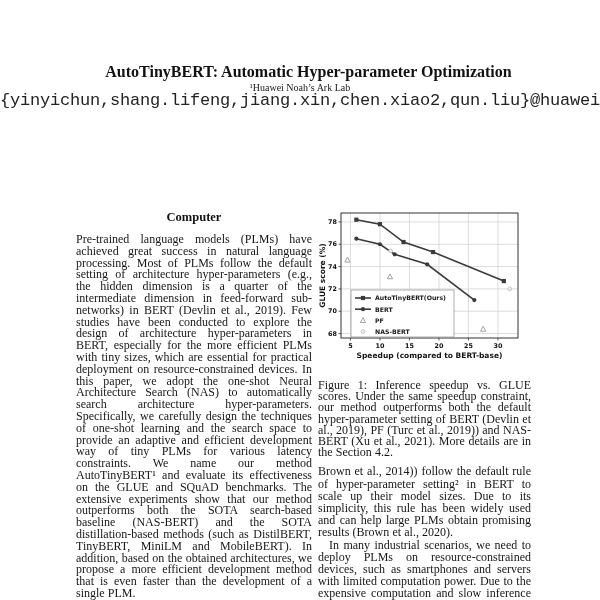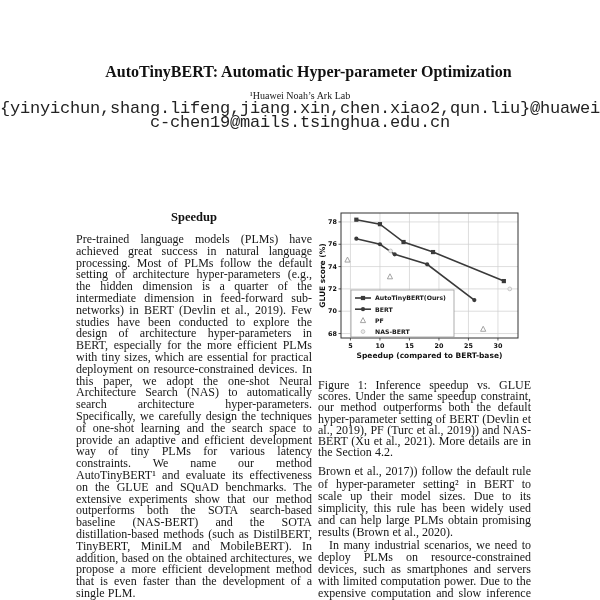--- a/index.html
+++ b/index.html
@@ -4,21 +4,21 @@
 <style>
   html,body{margin:0;padding:0;background:#ffffff;}
   .page{
     position:relative; width:600px; height:600px; overflow:hidden;
     background:#ffffff; color:#1c1c1c;
     font-family:"Liberation Serif", serif;
   }
   .header{position:absolute; top:62px; left:0; width:600px; text-align:center;}
   .title-line{font-size:16px; font-weight:bold; line-height:19px; color:#111;padding-left:17px;}
   .authors{margin-top:12px; font-size:10.5px; font-weight:bold; line-height:14px; color:#111;}
-  .affil{font-size:10px; line-height:13px; color:#161616;margin-top:8px;}
+  .affil{font-size:10px; line-height:13px; color:#161616;}
   .email{font-family:"Liberation Mono", monospace; font-size:17px; line-height:13.5px; color:#222; letter-spacing:-0.2px;}
   .col-left{position:absolute; left:76px; top:210px; width:236px;}
   .col-right{position:absolute; left:318px; top:208px; width:213px;}
   .abs-head{margin:0 0 9px 0; font-size:12.5px; font-weight:bold; text-align:center; color:#111;}
   .abs-body, .body-p{
     margin:0; font-size:12px; line-height:11.8px; text-align:justify;
     word-spacing:0.2px; color:#161616;
   }
   .body-p{line-height:12.1px;}
   .body-p.indent{text-indent:11px; margin-top:1px;}
@@ -31,25 +31,24 @@
 </style>
 </head>
 <body>
 
 <div class="page">
 
   <header class="header">
     <div class="title-line">AutoTinyBERT: Automatic Hyper-parameter Optimization</div>
     <div class="affil">¹Huawei Noah’s Ark Lab</div>
     <div class="email">{yinyichun,shang.lifeng,jiang.xin,chen.xiao2,qun.liu}@huawei.com</div>
-    <div class="email">c-chen19@mails.tsinghua.edu.cn</div>
   </header>
 
   <section class="col-left">
-    <h2 class="abs-head">Speedup</h2>
+    <h2 class="abs-head">Computer</h2>
     <p class="abs-body">Pre-trained language models (PLMs) have achieved great success in natural language processing. Most of PLMs follow the default setting of architecture hyper-parameters (e.g., the hidden dimension is a quarter of the intermediate dimension in feed-forward sub-networks) in BERT (Devlin et al., 2019). Few studies have been conducted to explore the design of architecture hyper-parameters in BERT, especially for the more efficient PLMs with tiny sizes, which are essential for practical deployment on resource-constrained devices. In this paper, we adopt the one-shot Neural Architecture Search (NAS) to automatically search architecture hyper-parameters. Specifically, we carefully design the techniques of one-shot learning and the search space to provide an adaptive and efficient development way of tiny PLMs for various latency constraints. We name our method AutoTinyBERT¹ and evaluate its effectiveness on the GLUE and SQuAD benchmarks. The extensive experiments show that our method outperforms both the SOTA search-based baseline (NAS-BERT) and the SOTA distillation-based methods (such as DistilBERT, TinyBERT, MiniLM and MobileBERT). In addition, based on the obtained architectures, we propose a more efficient development method that is even faster than the development of a single PLM.</p>
   </section>
 
   <section class="col-right">
     <figure>
       <svg class="chart-svg" id="chart" viewBox="0 0 213 168">
           <line x1="32.44" y1="5" x2="32.44" y2="130" stroke="#cfcfcf" stroke-width="0.7"></line>
           <line x1="61.94" y1="5" x2="61.94" y2="130" stroke="#cfcfcf" stroke-width="0.7"></line>
           <line x1="91.44" y1="5" x2="91.44" y2="130" stroke="#cfcfcf" stroke-width="0.7"></line>
           <line x1="120.94" y1="5" x2="120.94" y2="130" stroke="#cfcfcf" stroke-width="0.7"></line>
@@ -112,17 +111,17 @@
           <text x="57" y="103.5" font-size="6.2" font-weight="600" fill="#1a1a1a">BERT</text>
           <path d="M45 109.60000000000001 L42.4 114.60000000000001 L47.6 114.60000000000001 Z" fill="none" stroke="#9a9a9a" stroke-width="0.9"></path>
           <text x="57" y="114.7" font-size="6.2" font-weight="600" fill="#1a1a1a">PF</text>
           <circle cx="45" cy="123.6" r="1.9" fill="#ececec" stroke="#bdbdbd" stroke-width="0.8"></circle>
           <text x="57" y="125.89999999999999" font-size="6.2" font-weight="600" fill="#1a1a1a">NAS-BERT</text>
           <text x="111.5" y="150" text-anchor="middle" font-size="7.5" font-weight="bold" fill="#111">Speedup (compared to BERT-base)</text>
           <text x="7" y="67.5" text-anchor="middle" font-size="7.5" font-weight="bold" fill="#111" transform="rotate(-90 7 67.5)">GLUE score (%)</text>
         </svg>
       <figcaption>Figure 1: Inference speedup vs. GLUE scores. Under the same speedup constraint, our method outperforms both the default hyper-parameter setting of BERT (Devlin et al., 2019), PF (Turc et al., 2019)) and NAS-BERT (Xu et al., 2021). More details are in the Section 4.2.</figcaption>
     </figure>
-    <p class="body-p">Brown et al., 2017)) follow the default rule of hyper-parameter setting² in BERT to scale up their model sizes. Due to its simplicity, this rule has been widely used and can help large PLMs obtain promising results (Brown et al., 2020).</p>
+    <p class="body-p">Brown et al., 2014)) follow the default rule of hyper-parameter setting² in BERT to scale up their model sizes. Due to its simplicity, this rule has been widely used and can help large PLMs obtain promising results (Brown et al., 2020).</p>
     <p class="body-p indent">In many industrial scenarios, we need to deploy PLMs on resource-constrained devices, such as smartphones and servers with limited computation power. Due to the expensive computation and slow inference speed, it is usually difficult to deploy PLMs such as BERT (12/24 layers, 110M/340M parameters) and GPT-3 (48 layers, 175B parameters)</p>
   </section>
 
 </div>
 
 </body></html>

